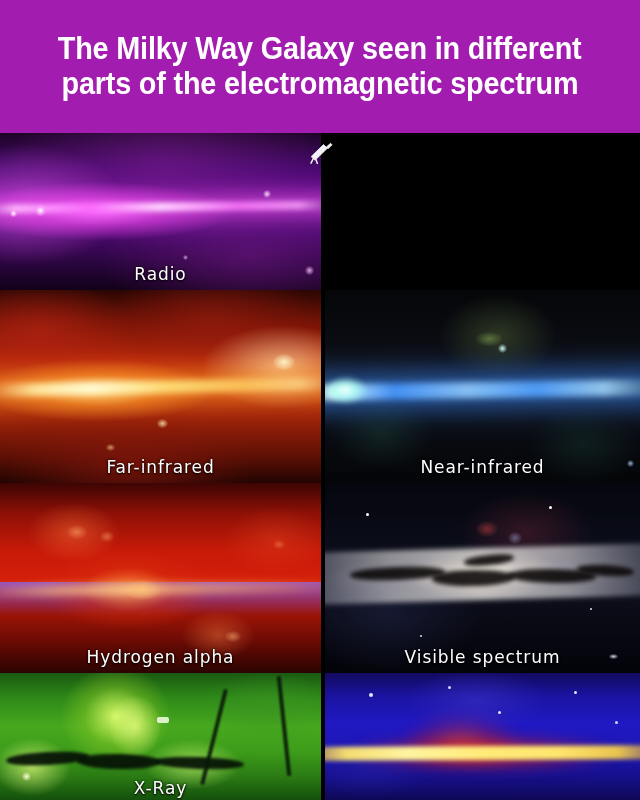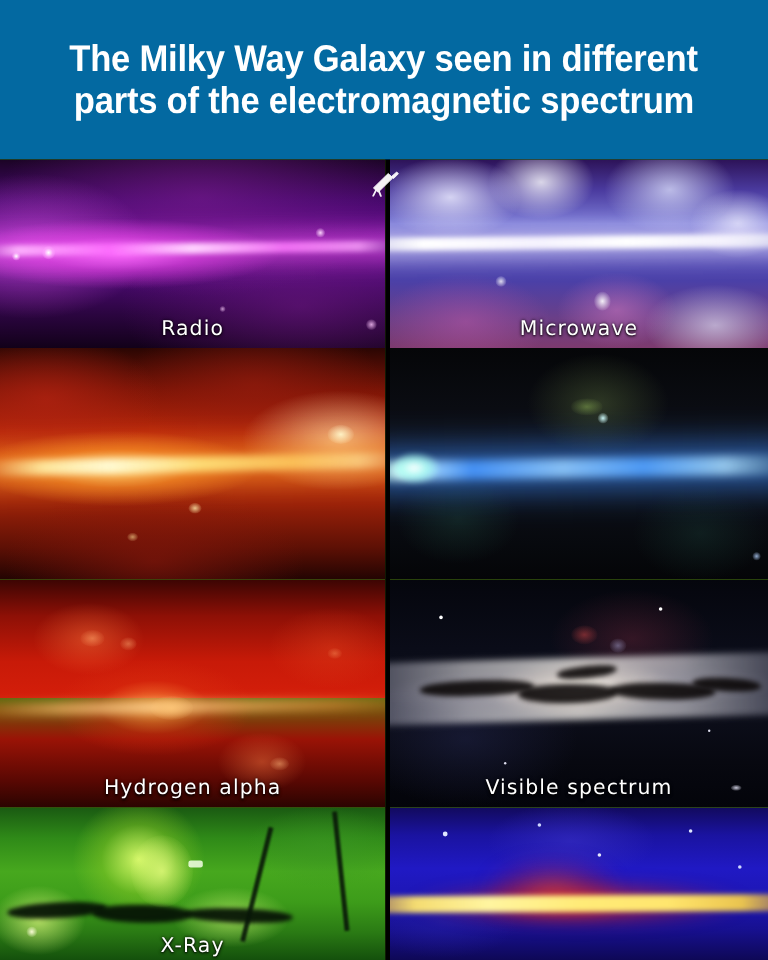--- a/index.html
+++ b/index.html
@@ -23,21 +23,21 @@
     overflow: hidden;
   }
 
   
   #title-block {
     position: absolute;
     left: 0;
     top: 0;
     width: 640px;
     height: 133px;
-    background: #0369a1;
+    background: #a21caf;
     display: flex;
     flex-direction: column;
     justify-content: center;
     align-items: center;
     box-sizing: border-box;
     padding: 0 6px;
   }
   .title-line {
     color: #ffffff;
     font-family: "Liberation Sans Narrow", "Liberation Sans", sans-serif;
@@ -68,21 +68,21 @@
   .row-1 { top: 0px;   height: 157px; }
   .row-2 { top: 157px; height: 193px; }
   .row-3 { top: 350px; height: 190px; }
   .row-4 { top: 540px; height: 127px; }
 
   .panel {
     position: absolute;
     top: 0;
     height: 100%;
     overflow: hidden;
-    background: #4d7c0f;
+    background: #8b5cf6;
   }
   .panel-left  { left: 0px;   width: 321px; }
   .panel-right { left: 325px; width: 315px; }
 
   .sky {
     position: absolute;
     inset: 0;
     overflow: hidden;
   }
   .sky > i {
@@ -404,50 +404,44 @@
           <div class="radio-band"></div>
           <i style="left:11%;top:46%;width:11px;height:11px;background:radial-gradient(circle,#fff 0%,rgba(255,170,255,.6) 45%,rgba(255,120,255,0) 78%);"></i>
           <i style="left:3%;top:49%;width:7px;height:7px;background:radial-gradient(circle,#fff 0%,rgba(255,180,255,.5) 50%,rgba(255,120,255,0) 80%);"></i>
           <i style="left:82%;top:36%;width:8px;height:8px;background:radial-gradient(circle,rgba(255,215,255,.95) 0%,rgba(255,120,255,0) 76%);"></i>
           <i style="left:95%;top:85%;width:9px;height:9px;background:radial-gradient(circle,rgba(255,200,255,.8) 0%,rgba(255,120,255,0) 78%);"></i>
           <i style="left:57%;top:78%;width:5px;height:5px;background:radial-gradient(circle,rgba(255,210,255,.7) 0%,rgba(255,120,255,0) 80%);"></i>
         </div>
         <div class="panel-label">Radio</div>
       </div>
 
-      <div class="panel panel-right">
-        <div class="sky micro-bg">
-          <div class="micro-band"></div>
-          <i style="left:54%;top:70%;width:14px;height:16px;background:radial-gradient(ellipse,rgba(255,255,255,.9) 0%,rgba(200,200,255,0) 75%);"></i>
-          <i style="left:28%;top:62%;width:9px;height:9px;background:radial-gradient(circle,rgba(255,255,255,.8) 0%,rgba(200,200,255,0) 78%);"></i>
-        </div>
-        <div class="panel-label">Microwave</div>
-      </div>
 
     </div>
 
     <div class="grid-row row-2">
 
       <div class="panel panel-left">
         <div class="sky farir-bg">
           <div class="farir-band"></div>
           <i style="left:85%;top:33%;width:22px;height:16px;background:radial-gradient(ellipse,rgba(255,245,200,.95) 0%,rgba(255,180,80,0) 76%);"></i>
           <i style="left:49%;top:67%;width:11px;height:9px;background:radial-gradient(ellipse,rgba(255,235,170,.8) 0%,rgba(255,170,70,0) 78%);"></i>
           <i style="left:33%;top:80%;width:9px;height:7px;background:radial-gradient(ellipse,rgba(255,225,150,.6) 0%,rgba(255,160,60,0) 80%);"></i>
         </div>
+        <div class="panel-label">Far-infrared</div>
       </div>
 
       <div class="panel panel-right">
         <div class="sky nearir-bg">
           <div class="nearir-band"></div>
           <div class="nearir-core"></div>
           <i style="left:55%;top:28%;width:9px;height:9px;background:radial-gradient(circle,rgba(210,255,255,.95) 0%,rgba(80,200,220,0) 76%);"></i>
           <i style="left:48%;top:22%;width:26px;height:14px;background:radial-gradient(ellipse,rgba(150,190,90,.45) 0%,rgba(60,90,30,0) 78%);border-radius:45%;"></i>
           <i style="left:96%;top:88%;width:7px;height:7px;background:radial-gradient(circle,rgba(180,210,255,.8) 0%,rgba(60,90,180,0) 78%);"></i>
         </div>
+        <div class="panel-label">Near-infrared</div>
       </div>
 
     </div>
 
     <div class="grid-row row-3">
 
       <div class="panel panel-left">
         <div class="sky halpha-bg">
           <div class="halpha-band"></div>
           <i style="left:39%;top:51%;width:36px;height:20px;background:radial-gradient(ellipse,rgba(255,200,120,.75) 0%,rgba(230,90,30,0) 76%);"></i>

